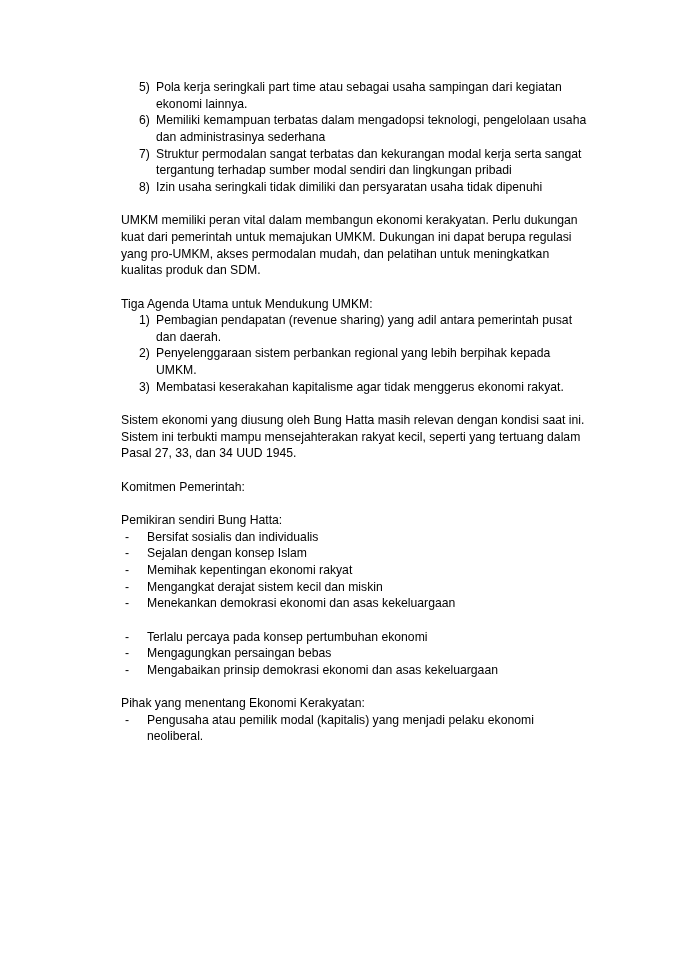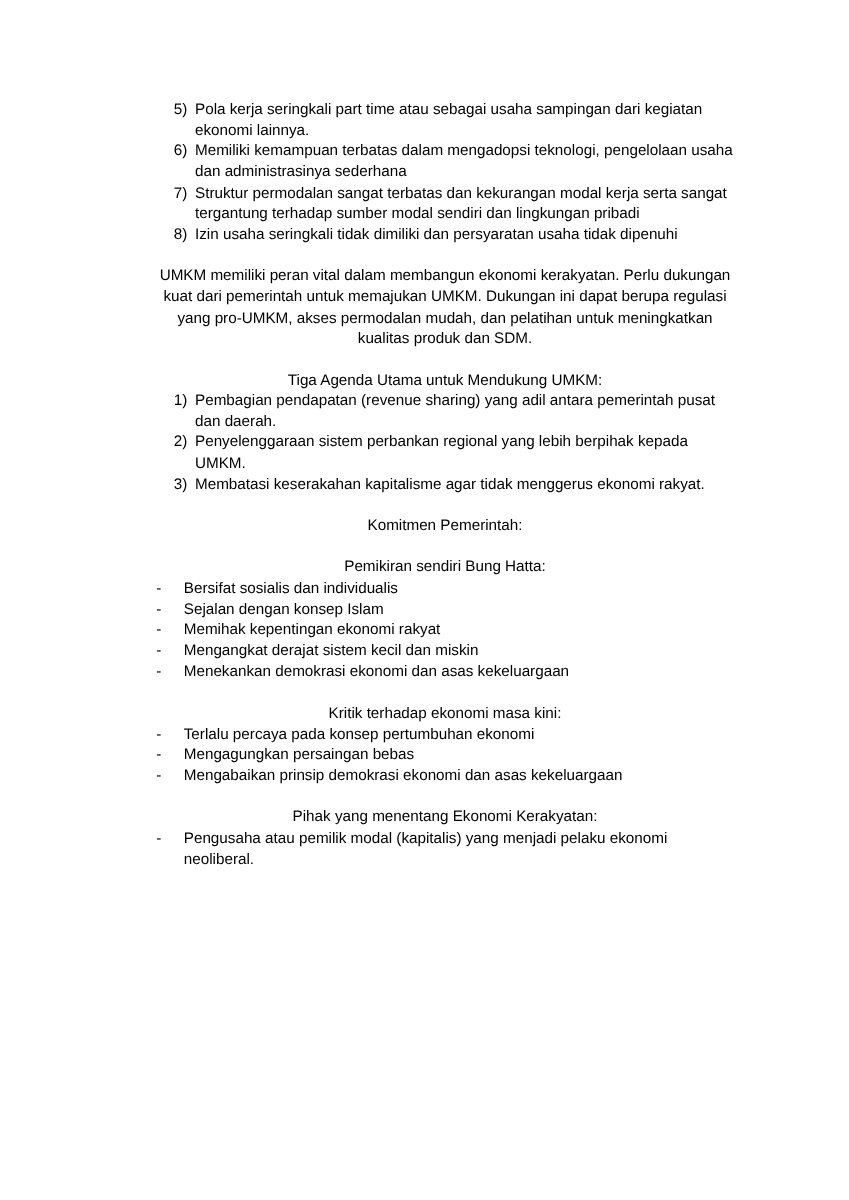--- a/index.html
+++ b/index.html
@@ -10,21 +10,21 @@
   }
   .page {
     position:absolute; inset:0;
     background:var(--page-bg,#ffffff);
     color:var(--page-fg,#000000);
     font-size:12.2px; line-height:16.65px;
   }
   .content { position:absolute; left:121px; top:79px; width:470px; }
   .section { margin-bottom:16.65px; }
   .section:last-child { margin-bottom:8px; }
-  .heading, .para { text-align:center; }
+  .heading, .para { text-align:left; }
   .li { display:flex; align-items:flex-start; }
   .li .marker { flex:0 0 auto; }
   .li.num  .marker { margin-left:18px; width:17px; }
   .li.dash .marker { margin-left:4px;  width:22px; }
   .li .text { flex:1 1 auto; }
 </style>
 </head>
 <body>
 
 <div class="page" style="--page-bg: #ffffff; --page-fg: #000000;">
@@ -60,20 +60,21 @@
       <div class="li num">
         <span class="marker">2)</span>
         <span class="text">Penyelenggaraan sistem perbankan regional yang lebih berpihak kepada UMKM.</span>
       </div>
       <div class="li num">
         <span class="marker">3)</span>
         <span class="text">Membatasi keserakahan kapitalisme agar tidak menggerus ekonomi rakyat.</span>
       </div>
     </div>
 
+    <p class="section para">Sistem ekonomi yang diusung oleh Bung Hatta masih relevan dengan kondisi saat ini. Sistem ini terbukti mampu mensejahterakan rakyat kecil, seperti yang tertuang dalam Pasal 27, 33, dan 34 UUD 1945.</p>
 
     <div class="section">
       <div class="heading">Komitmen Pemerintah:</div>
     </div>
 
 
     <div class="section">
       <div class="heading">Pemikiran sendiri Bung Hatta:</div>
       <div class="li dash">
         <span class="marker">-</span>
@@ -91,21 +92,20 @@
         <span class="marker">-</span>
         <span class="text">Mengangkat derajat sistem kecil dan miskin</span>
       </div>
       <div class="li dash">
         <span class="marker">-</span>
         <span class="text">Menekankan demokrasi ekonomi dan asas kekeluargaan</span>
       </div>
     </div>
 
     <div class="section">
-      <div class="heading">Kritik terhadap ekonomi masa kini:</div>
       <div class="li dash">
         <span class="marker">-</span>
         <span class="text">Terlalu percaya pada konsep pertumbuhan ekonomi</span>
       </div>
       <div class="li dash">
         <span class="marker">-</span>
         <span class="text">Mengagungkan persaingan bebas</span>
       </div>
       <div class="li dash">
         <span class="marker">-</span>

